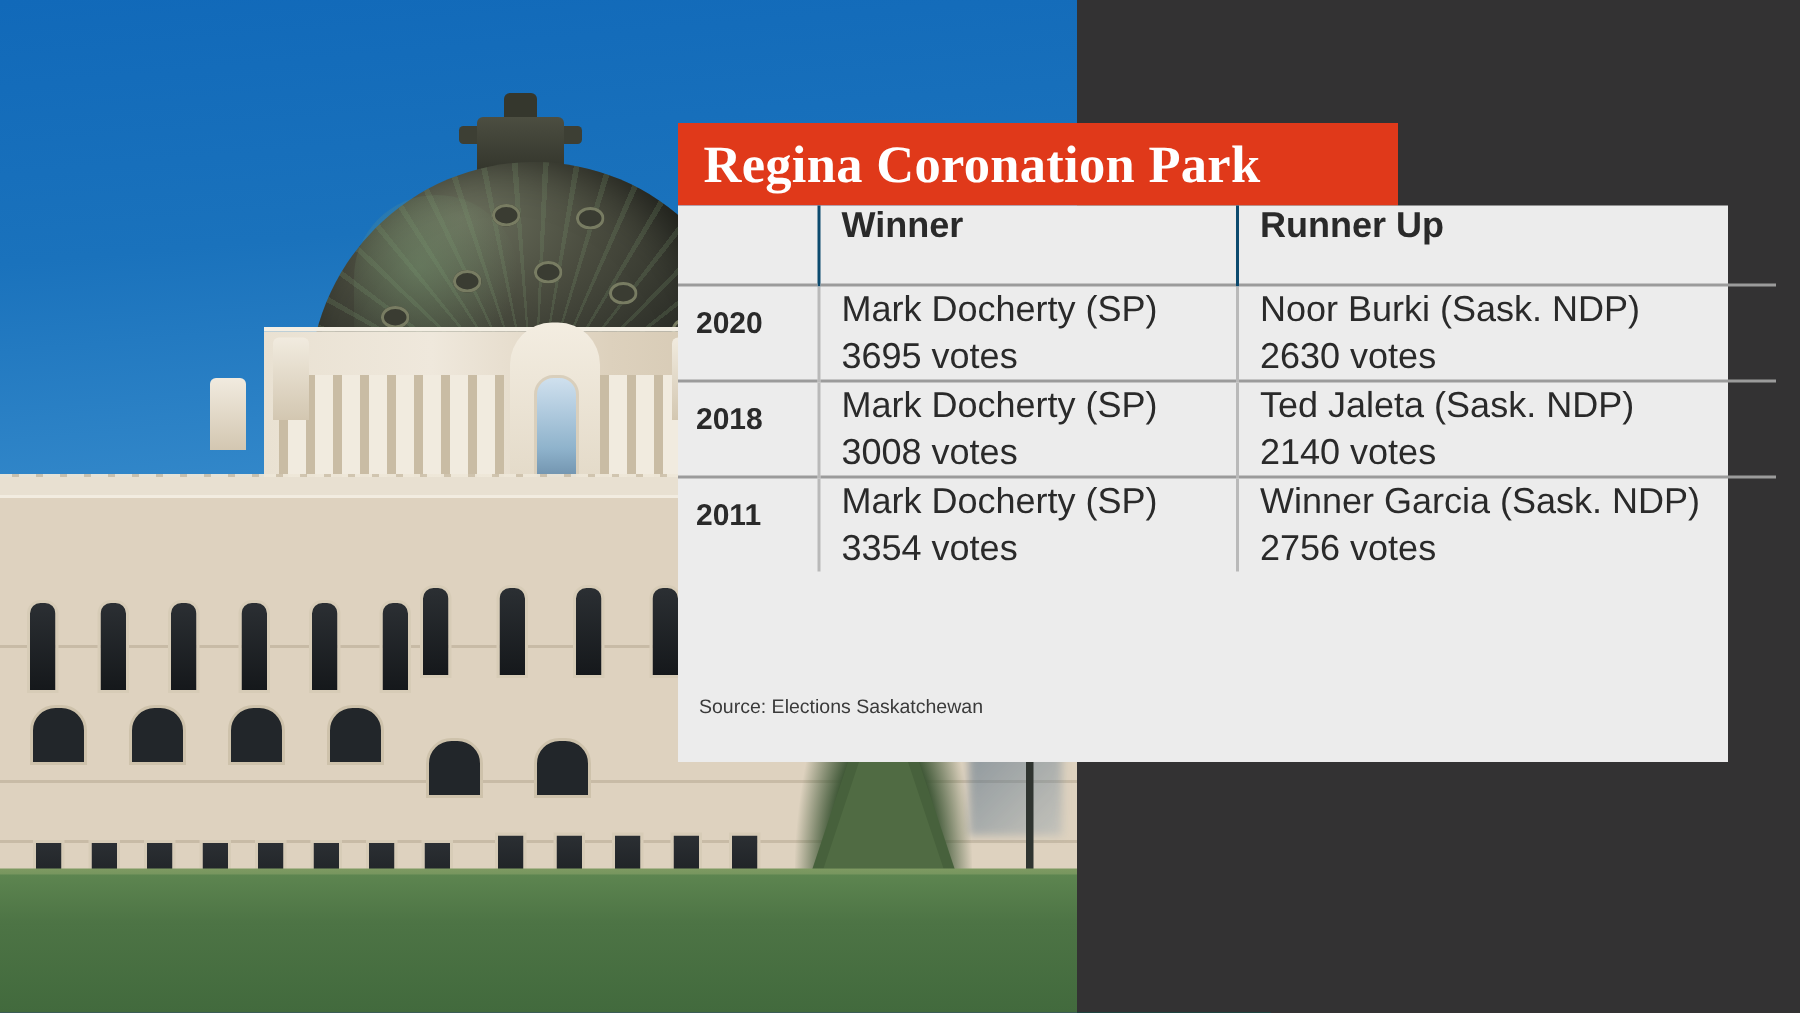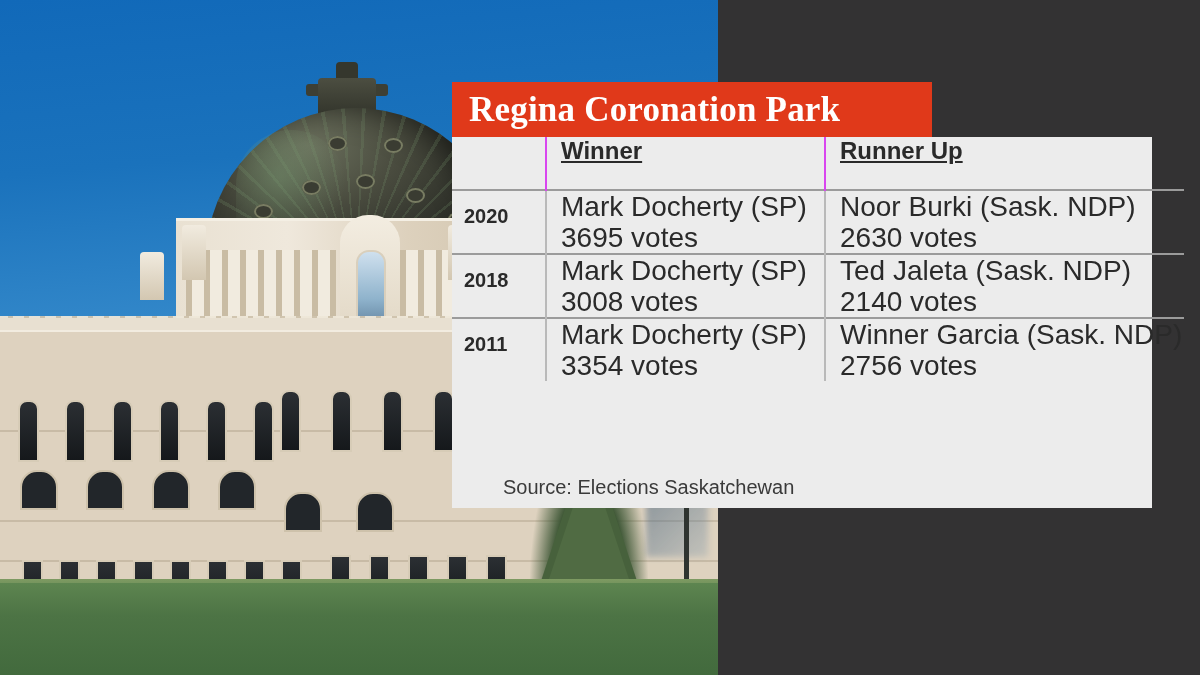--- a/index.html
+++ b/index.html
@@ -325,29 +325,28 @@
   thead th {
     font-size: 24px;
     font-weight: 700;
     text-align: left;
     height: 52px;
     padding-top: 11px;
     color: #232323;
   }
   thead th.col-winner,
   thead th.col-runner {
-    border-left: 2px solid #d946ef;
+    border-left: 2px solid #0c4a6e;
     padding-left: 14px;
-    text-decoration: underline;
   }
   thead tr {
     border-bottom: 2px solid #9b9b9b;
   }
   tbody td {
-    font-size: 28px;
+    font-size: 24px;
     line-height: 31px;
     padding-top: 9px;
     padding-bottom: 12px;
   }
   tbody td.col-year {
     font-weight: 700;
     padding-left: 12px;
     font-size: 20px;
     padding-top: 10px;
   }
@@ -357,24 +356,23 @@
     padding-left: 14px;
   }
   tbody tr { border-bottom: 2px solid #9b9b9b; }
   tbody tr:last-child { border-bottom: none; }
 
   .votes { display: block; }
 
   .source {
     position: absolute;
     left: 14px;
-    bottom: 9px;
-    font-size: 20px;
+    bottom: 30px;
+    font-size: 13px;
     color: #3a3a3a;
-    margin-left: 37px;
   }
 </style>
 </head>
 <body>
 
 <div class="stage">
 
   <div class="backdrop"></div>
 
   <div class="photo">

